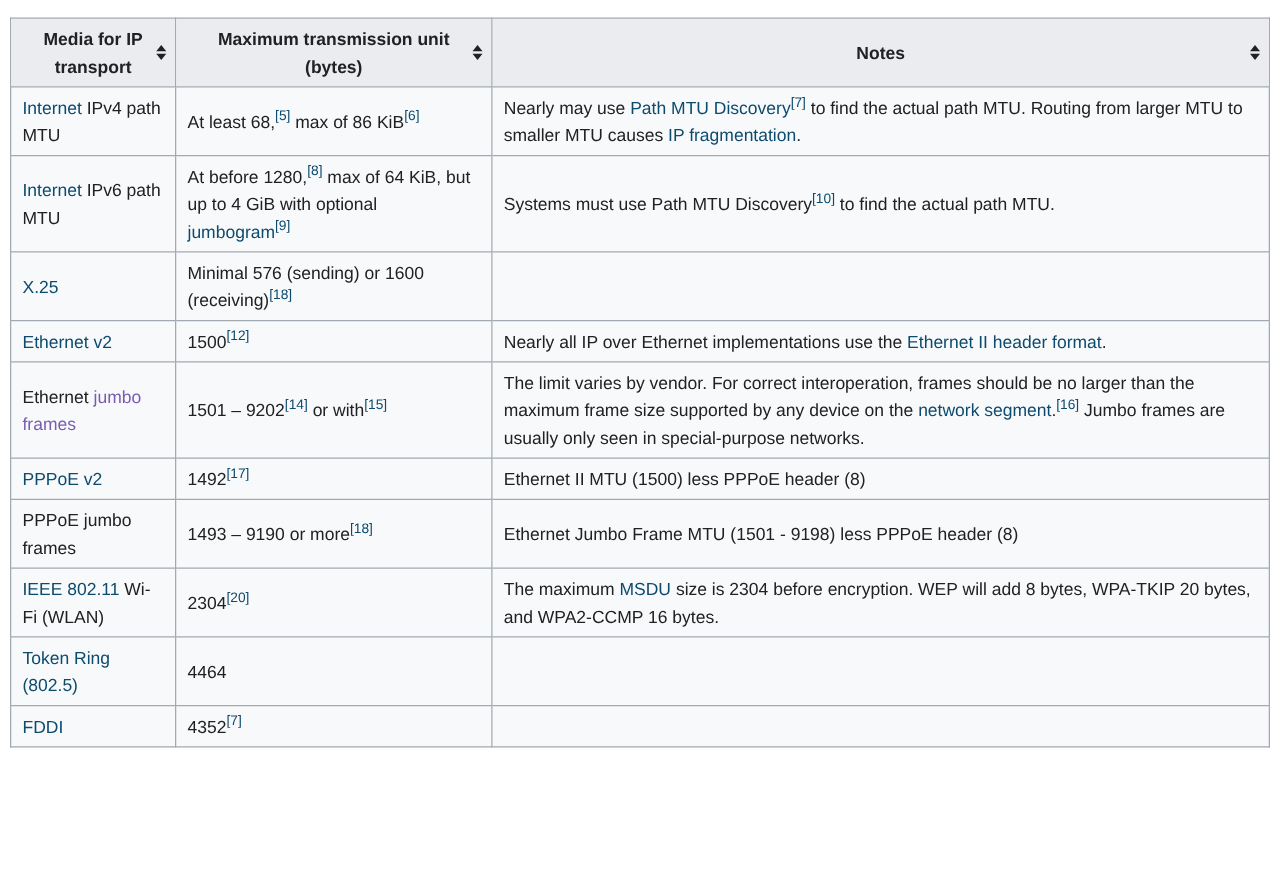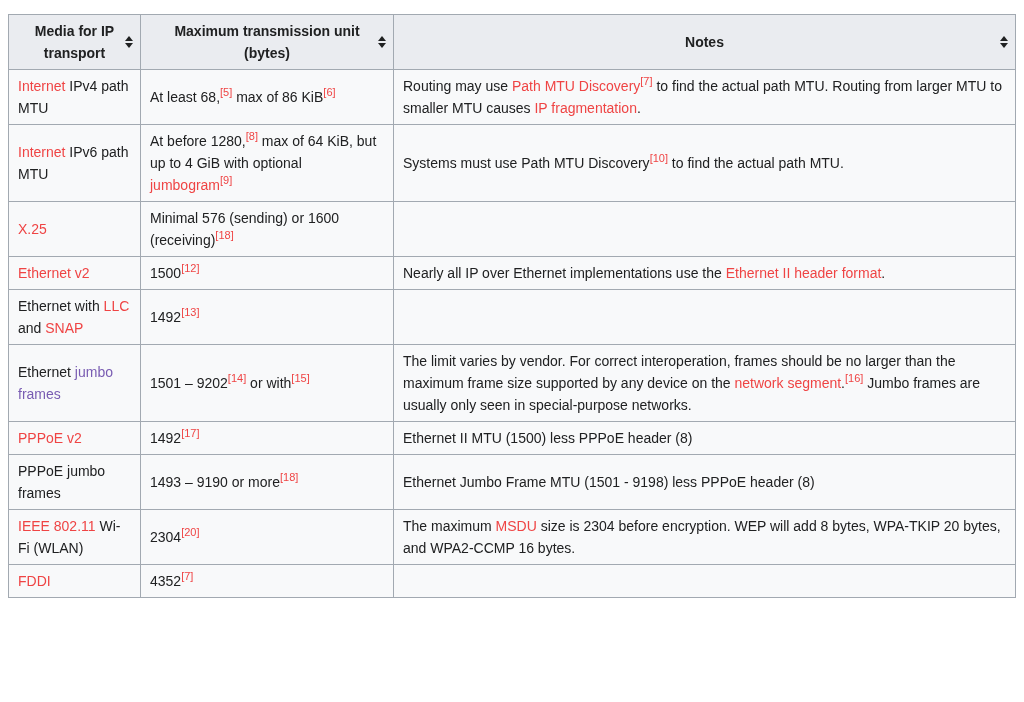--- a/index.html
+++ b/index.html
@@ -58,21 +58,21 @@
     border-right: 4px solid transparent;
     border-bottom: 5px solid #202122;
   }
   .sort-icon .tri-down {
     width: 0; height: 0;
     border-left: 4px solid transparent;
     border-right: 4px solid transparent;
     border-top: 5px solid #202122;
   }
   .lnk {
-    color: #ef4444;
+    color: #0c4a6e;
     text-decoration: none;
     cursor: pointer;
   }
   .lnk.visited {
     color: #795cb2;
   }
   sup.ref {
     font-size: 11px;
     line-height: 0;
     vertical-align: super;
@@ -110,41 +110,36 @@
               <span class="tri-up"></span>
               <span class="tri-down"></span>
             </span>
         </th>
       </tr>
     </thead>
     <tbody id="table-body">
         <tr>
           <td><a class="lnk">Internet</a><span> IPv4 path MTU</span></td>
           <td><span>At least 68,</span><sup class="ref"><a class="lnk">[5]</a></sup><span> max of 86 KiB</span><sup class="ref"><a class="lnk">[6]</a></sup></td>
-          <td><span>Routing may use </span><a class="lnk">Path MTU Discovery</a><sup class="ref"><a class="lnk">[7]</a></sup><span> to find the actual path MTU. Routing from larger MTU to smaller MTU causes </span><a class="lnk">IP fragmentation</a><span>.</span></td>
+          <td><span>Nearly may use </span><a class="lnk">Path MTU Discovery</a><sup class="ref"><a class="lnk">[7]</a></sup><span> to find the actual path MTU. Routing from larger MTU to smaller MTU causes </span><a class="lnk">IP fragmentation</a><span>.</span></td>
         </tr>
         <tr>
           <td><a class="lnk">Internet</a><span> IPv6 path MTU</span></td>
           <td><span>At before 1280,</span><sup class="ref"><a class="lnk">[8]</a></sup><span> max of 64 KiB, but up to 4 GiB with optional </span><a class="lnk">jumbogram</a><sup class="ref"><a class="lnk">[9]</a></sup></td>
           <td><span>Systems must use Path MTU Discovery</span><sup class="ref"><a class="lnk">[10]</a></sup><span> to find the actual path MTU.</span></td>
         </tr>
         <tr>
           <td><a class="lnk">X.25</a></td>
           <td><span>Minimal 576 (sending) or 1600 (receiving)</span><sup class="ref"><a class="lnk">[18]</a></sup></td>
           <td></td>
         </tr>
         <tr>
           <td><a class="lnk">Ethernet v2</a></td>
           <td><span>1500</span><sup class="ref"><a class="lnk">[12]</a></sup></td>
           <td><span>Nearly all IP over Ethernet implementations use the </span><a class="lnk">Ethernet II header format</a><span>.</span></td>
-        </tr>
-        <tr>
-          <td><span>Ethernet with </span><a class="lnk">LLC</a><span> and </span><a class="lnk">SNAP</a></td>
-          <td><span>1492</span><sup class="ref"><a class="lnk">[13]</a></sup></td>
-          <td></td>
         </tr>
         <tr>
           <td><span>Ethernet </span><a class="lnk visited">jumbo frames</a></td>
           <td><span>1501 – 9202</span><sup class="ref"><a class="lnk">[14]</a></sup><span> or with</span><sup class="ref"><a class="lnk">[15]</a></sup></td>
           <td><span>The limit varies by vendor. For correct interoperation, frames should be no larger than the maximum frame size supported by any device on the </span><a class="lnk">network segment</a><span>.</span><sup class="ref"><a class="lnk">[16]</a></sup><span> Jumbo frames are usually only seen in special-purpose networks.</span></td>
         </tr>
         <tr>
           <td><a class="lnk">PPPoE v2</a></td>
           <td><span>1492</span><sup class="ref"><a class="lnk">[17]</a></sup></td>
           <td><span>Ethernet II MTU (1500) less PPPoE header (8)</span></td>
@@ -153,19 +148,24 @@
           <td><span>PPPoE jumbo frames</span></td>
           <td><span>1493 – 9190 or more</span><sup class="ref"><a class="lnk">[18]</a></sup></td>
           <td><span>Ethernet Jumbo Frame MTU (1501 - 9198) less PPPoE header (8)</span></td>
         </tr>
         <tr>
           <td><a class="lnk">IEEE 802.11</a><span> Wi-Fi (WLAN)</span></td>
           <td><span>2304</span><sup class="ref"><a class="lnk">[20]</a></sup></td>
           <td><span>The maximum </span><a class="lnk">MSDU</a><span> size is 2304 before encryption. WEP will add 8 bytes, WPA-TKIP 20 bytes, and WPA2-CCMP 16 bytes.</span></td>
         </tr>
         <tr>
+          <td><a class="lnk">Token Ring (802.5)</a></td>
+          <td><span>4464</span></td>
+          <td></td>
+        </tr>
+        <tr>
           <td><a class="lnk">FDDI</a></td>
           <td><span>4352</span><sup class="ref"><a class="lnk">[7]</a></sup></td>
           <td></td>
         </tr>
       </tbody>
   </table>
 </div>
 
 </body></html>

